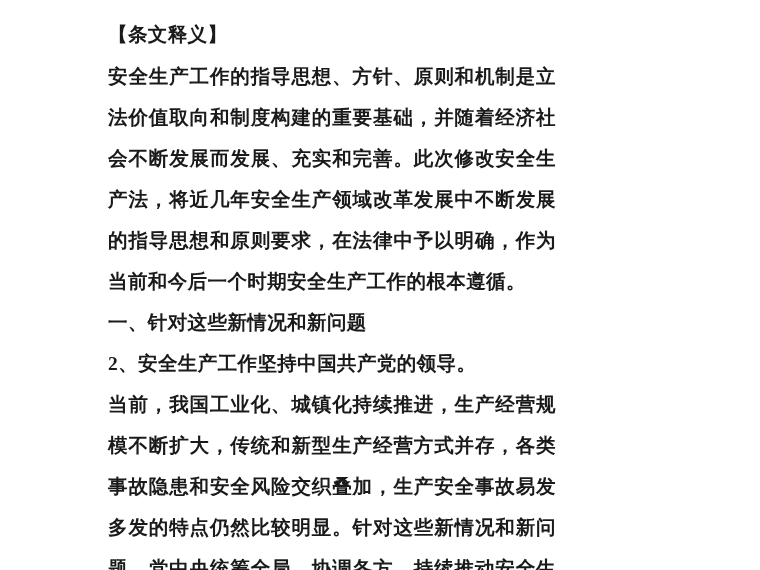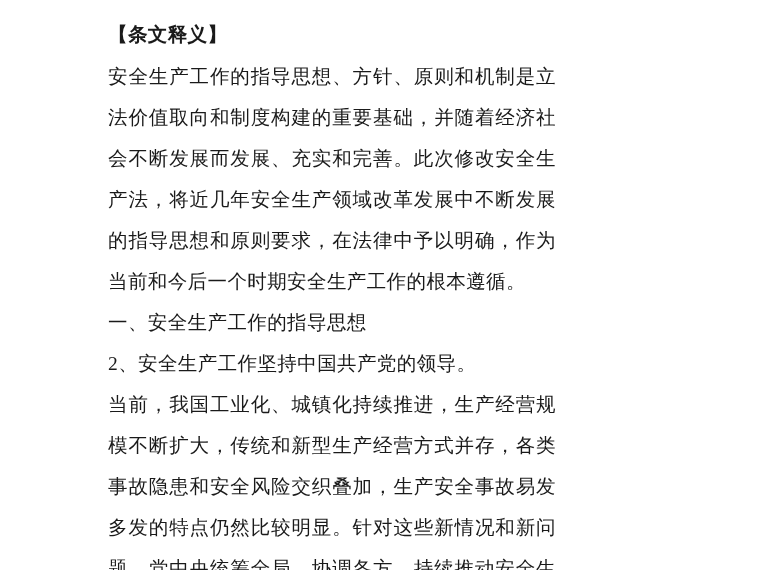--- a/index.html
+++ b/index.html
@@ -25,33 +25,34 @@
     font-size: 19.5px;
     line-height: 41px;
     letter-spacing: 0.4px;
     text-align: justify;
     text-justify: inter-ideograph;
   }
   .para {
     margin: 0;
     text-indent: 0;
     white-space: normal;
+    font-weight: bold;
   }
   .heading-bracket {
     margin: 0 0 1px 0;
     font-weight: 700;
   }
   .para + .para {
     margin-top: 0;
   }
 </style>
 </head>
 <body>
 
 <div class="page">
   <div class="doc-body">
     <p class="para heading-bracket">【条文释义】</p>
     <p class="para">安全生产工作的指导思想、方针、原则和机制是立法价值取向和制度构建的重要基础，并随着经济社会不断发展而发展、充实和完善。此次修改安全生产法，将近几年安全生产领域改革发展中不断发展的指导思想和原则要求，在法律中予以明确，作为当前和今后一个时期安全生产工作的根本遵循。</p>
-    <p class="para">一、安全生产工作的指导思想</p>
+    <p class="para">一、针对这些新情况和新问题</p>
     <p class="para">2、安全生产工作坚持中国共产党的领导。</p>
     <p class="para">当前，我国工业化、城镇化持续推进，生产经营规模不断扩大，传统和新型生产经营方式并存，各类事故隐患和安全风险交织叠加，生产安全事故易发多发的特点仍然比较明显。针对这些新情况和新问题，党中央统筹全局、协调各方，持续推动安全生产领域改革发展取得新进展，特别是 2016 年 12 月印发的《意见》，作为新中国成立以来第一个以党中央、国务院名义出台的安全生产工作的纲领性文件，女新时代，我国安全生产领域</p>
   </div>
 </div>
 
 </body></html>

